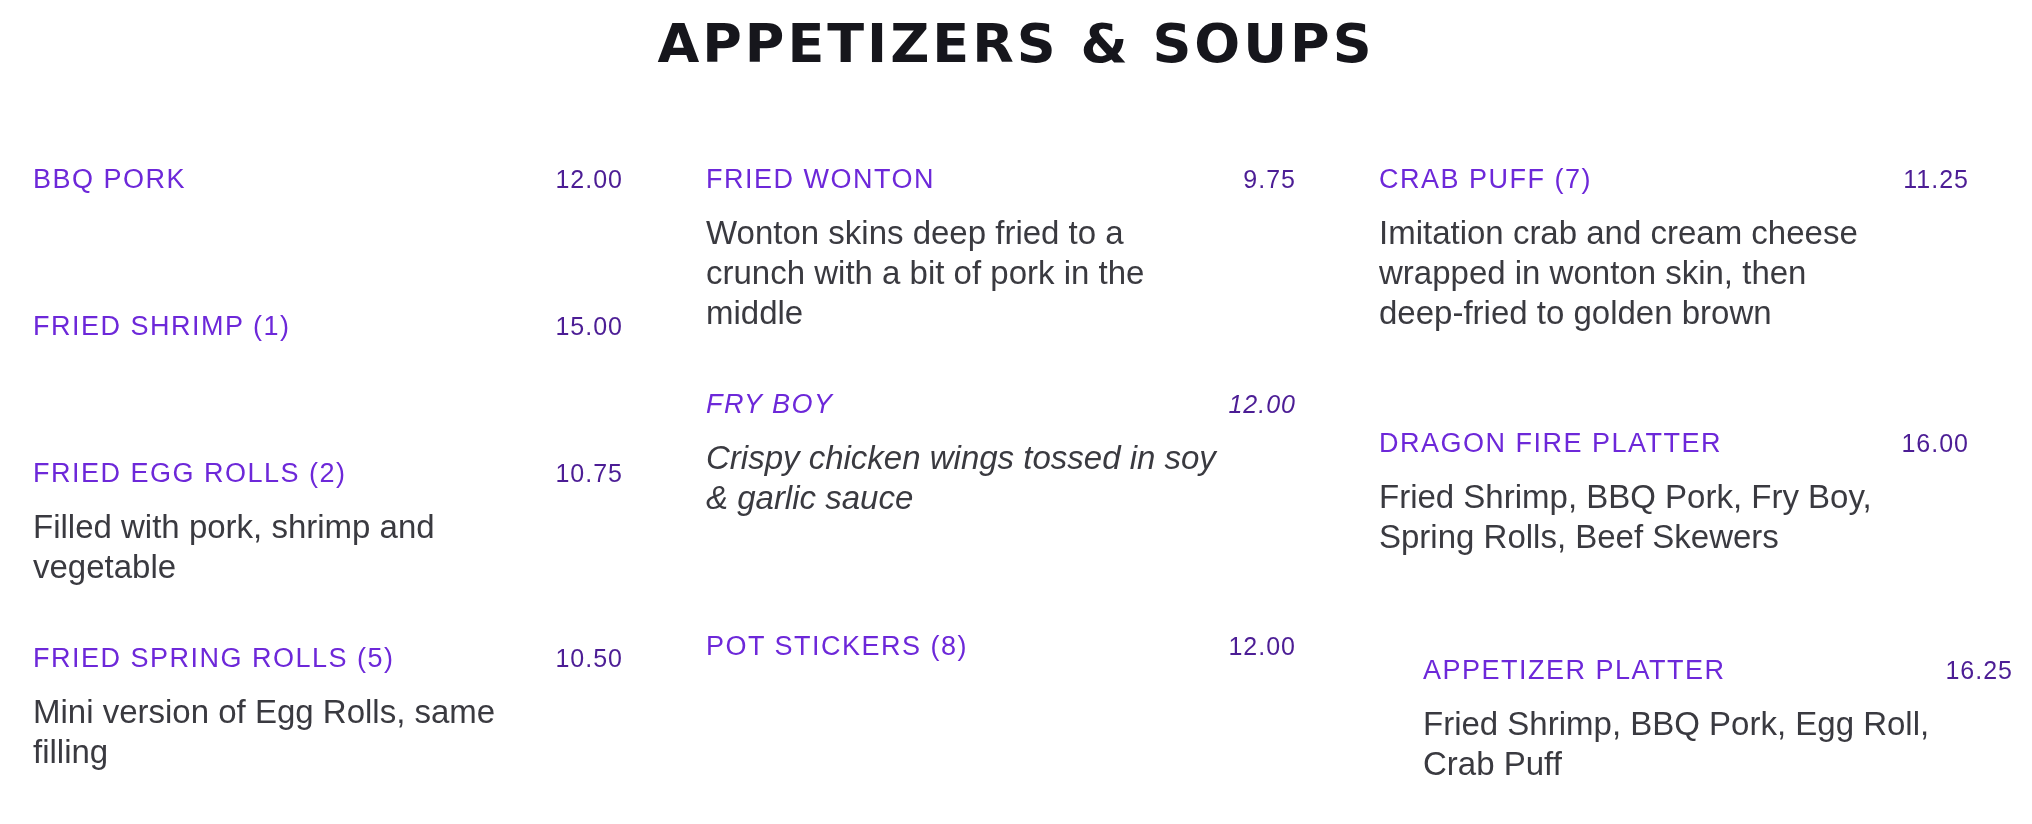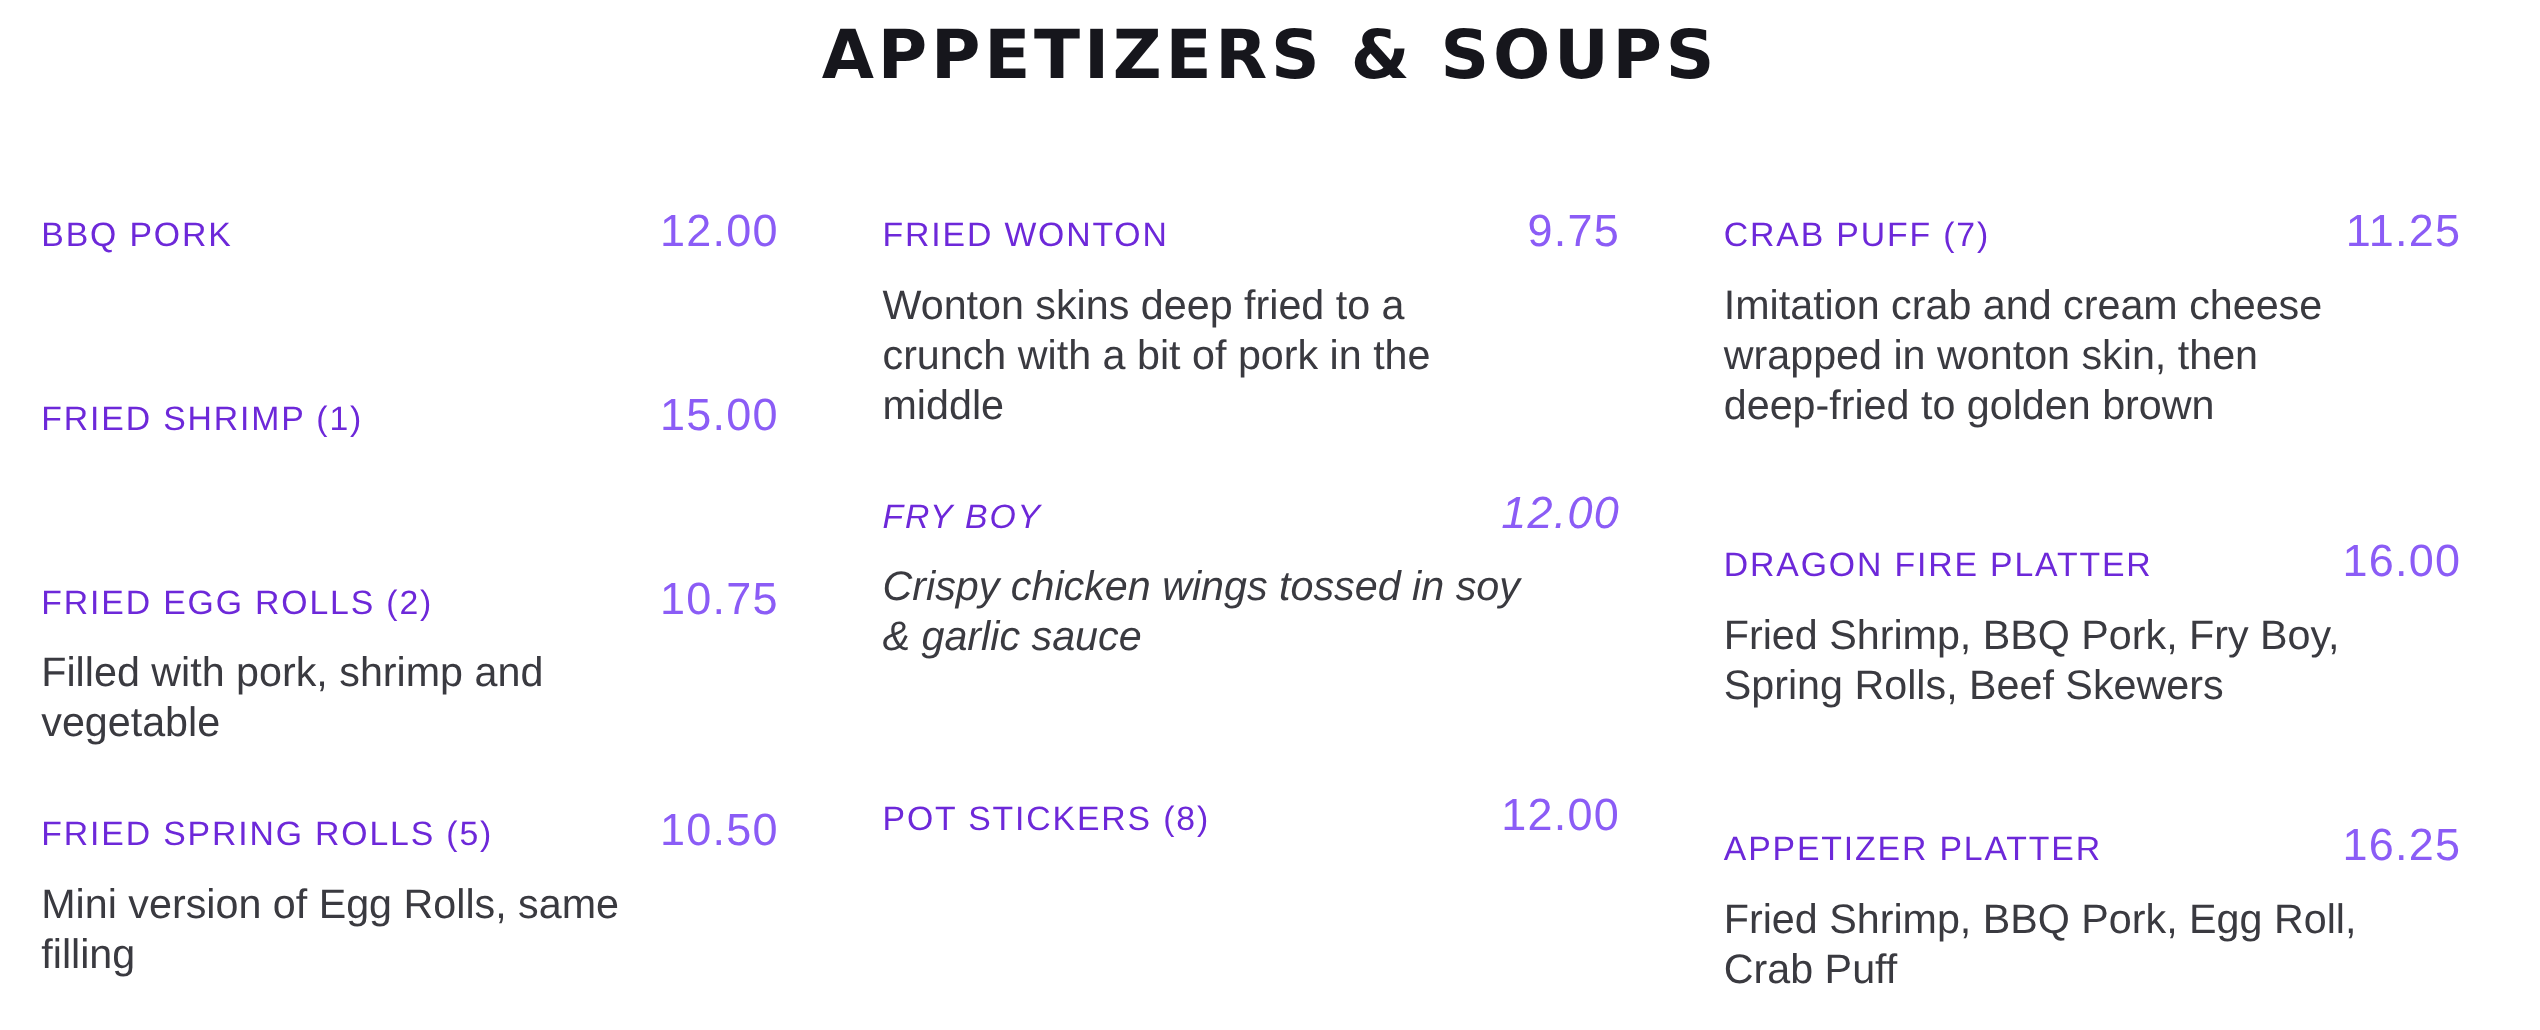--- a/index.html
+++ b/index.html
@@ -5,21 +5,21 @@
   html, body { margin: 0; padding: 0; background: #ffffff; }
   body { width: 2032px; height: 824px; position: relative; overflow: hidden;
          font-family: "Liberation Sans", "DejaVu Sans", sans-serif; color: #1c1c22; }
   .title { position: absolute; left: 0; width: 2032px; top: 12px; text-align: center;
            font-family: "DejaVu Sans", sans-serif; font-weight: bold; font-size: 54px;
            letter-spacing: 3px; color: #16161c; margin: 0; }
   .col { position: absolute; top: 0; width: 590px; }
   .item { position: absolute; left: 0; width: 590px; }
   .row { display: flex; justify-content: space-between; align-items: baseline; }
   .name { font-size: 27px; letter-spacing: 1.5px; color: #6d28d9; white-space: nowrap; }
-  .price { font-size: 36px; letter-spacing: 1px; color: #8b5cf6; white-space: nowrap; }
+  .price { font-size: 25px; letter-spacing: 1px; color: #4c1d95; white-space: nowrap; }
   .desc { margin-top: 18px; font-size: 33px; line-height: 40px; color: #3a3a40; width: 520px; }
 </style>
 </head>
 <body>
 
 <h1 class="title">APPETIZERS &amp; SOUPS</h1>
 
 <div class="col" style="left:33px;">
   <div class="item" style="top:164px;">
     <div class="row">
@@ -80,20 +80,20 @@
     </div>
     <div class="desc">Imitation crab and cream cheese wrapped in wonton skin, then deep-fried to golden brown</div>
   </div>
   <div class="item" style="top:428px;">
     <div class="row">
       <span class="name">DRAGON FIRE PLATTER</span>
       <span class="price">16.00</span>
     </div>
     <div class="desc">Fried Shrimp, BBQ Pork, Fry Boy, Spring Rolls, Beef Skewers</div>
   </div>
-  <div class="item" style="top:655px;">
+  <div class="item" style="top:655px;margin-left:44px;">
     <div class="row">
       <span class="name">APPETIZER PLATTER</span>
       <span class="price">16.25</span>
     </div>
     <div class="desc">Fried Shrimp, BBQ Pork, Egg Roll, Crab Puff</div>
   </div>
 </div>
 
 </body></html>

